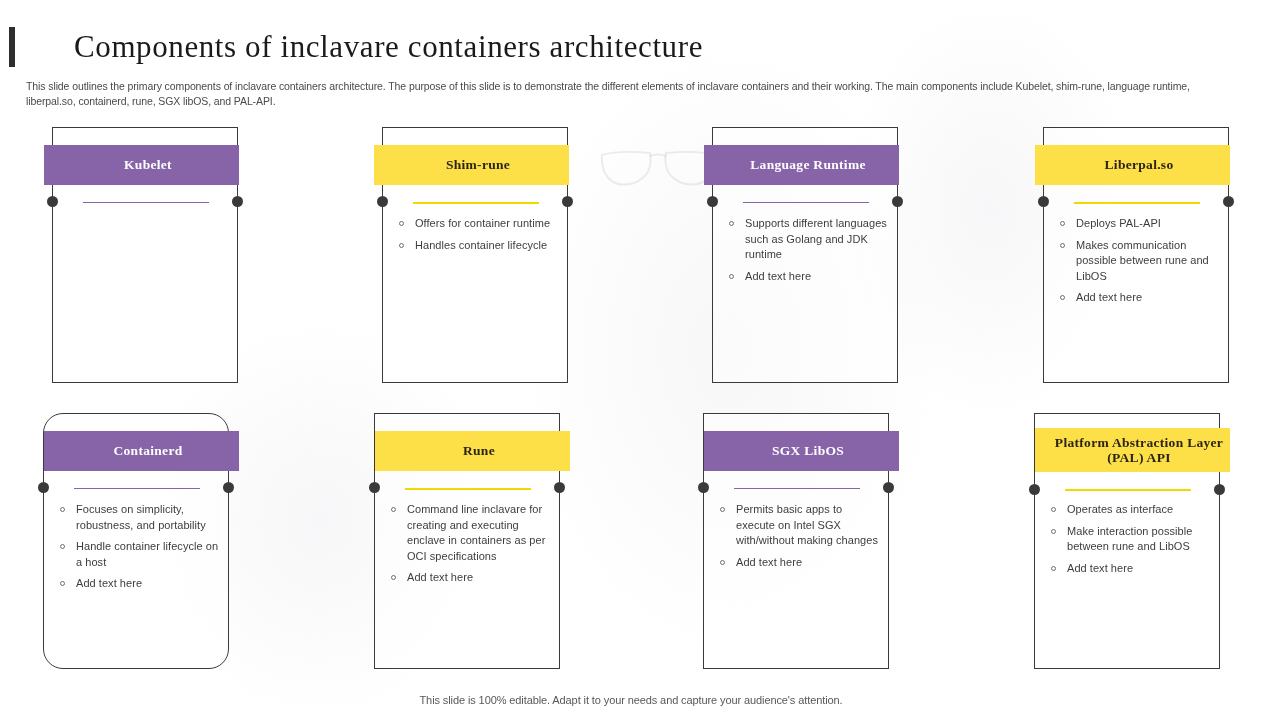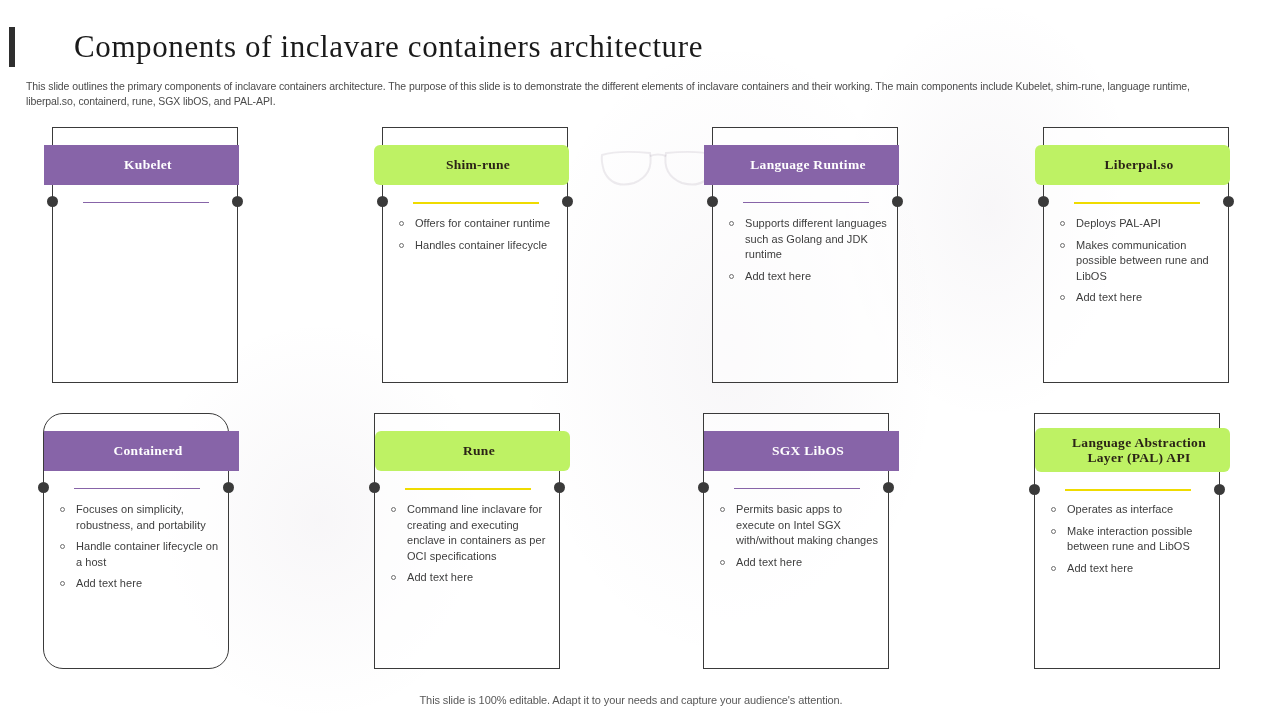--- a/index.html
+++ b/index.html
@@ -131,21 +131,21 @@
     padding: 0 6px;
     margin-left: 13px;
   }
 
   
   .card.purple .card-band { background: #8764a8; }
   .card.purple .card-band-title { color: #ffffff; }
   .card.purple .card-rule { background: #8764a8; }
 
   
-  .card.yellow .card-band { background: #bef264; border-radius: 6px; }
+  .card.yellow .card-band { background: #fde047; }
   .card.yellow .card-band-title { color: #2b2416; }
   .card.yellow .card-rule { background: #efdb00; }
 
   
   .card.shift-right .card-band { left: 0px; width: 195px; }
 
   
   .card-rule {
     position: absolute;
     left: 30px;
@@ -310,21 +310,21 @@
         <div class="card-rule"></div>
         <div class="card-dot left"></div>
         <div class="card-dot right"></div>
         <ul class="card-list">
           <li><span class="bullet-marker"></span><span>Permits basic apps to execute on Intel SGX with/without making changes</span></li>
           <li><span class="bullet-marker"></span><span>Add text here</span></li>
         </ul>
       </div>
       <div class="card yellow two-line shift-right" id="card-7">
         <div class="card-band">
-          <div class="card-band-title">Language Abstraction Layer (PAL) API</div>
+          <div class="card-band-title">Platform Abstraction Layer (PAL) API</div>
         </div>
         <div class="card-rule"></div>
         <div class="card-dot left"></div>
         <div class="card-dot right"></div>
         <ul class="card-list">
           <li><span class="bullet-marker"></span><span>Operates as interface</span></li>
           <li><span class="bullet-marker"></span><span>Make interaction possible between rune and LibOS</span></li>
           <li><span class="bullet-marker"></span><span>Add text here</span></li>
         </ul>
       </div>

